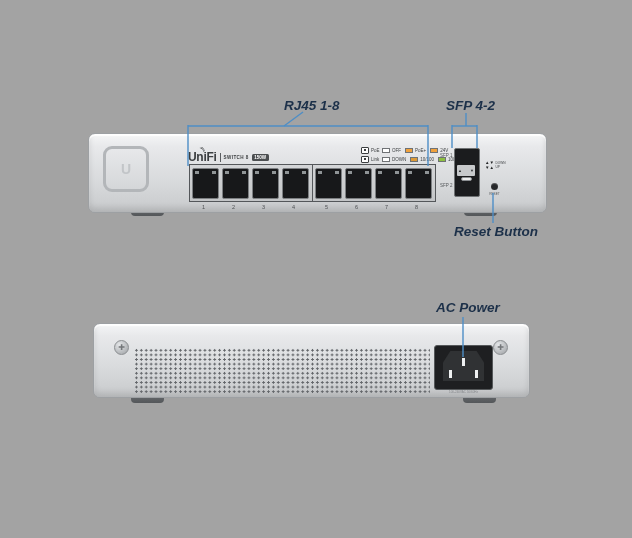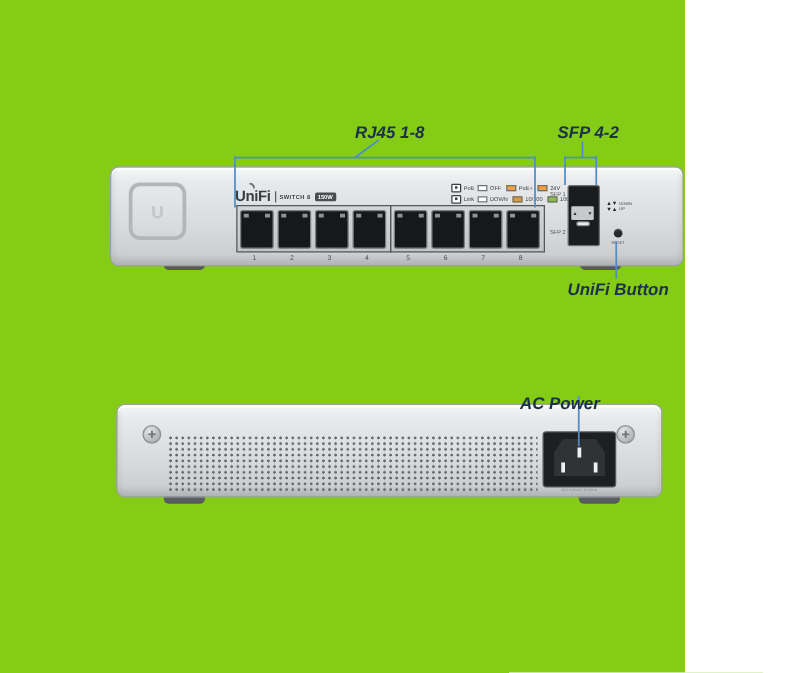--- a/index.html
+++ b/index.html
@@ -1,25 +1,25 @@
 <!DOCTYPE html>
 <html><head>
 <meta charset="utf-8">
 <style>
   html,body{margin:0;padding:0;background:#ffffff;}
-  #canvas{position:relative;width:548px;height:538px;background:#84cc16;
+  #canvas{position:relative;width:632px;height:538px;background:#a3a3a3;
           font-family:"Liberation Sans",sans-serif;overflow:hidden;}
 
   
   .callout-label{position:absolute;font-style:italic;font-weight:700;
                  font-size:13.5px;color:#1c3049;white-space:nowrap;z-index:6;}
   #lbl-rj45{left:284px;top:98px;}
   #lbl-sfp{left:446px;top:98px;}
   #lbl-reset{left:454px;top:224px;}
-  #lbl-ac{left:416px;top:300px;margin-top:15px;}
+  #lbl-ac{left:436px;top:300px;}
   svg.lines{position:absolute;left:0;top:0;z-index:5;pointer-events:none;}
 
   
   .chassis{position:absolute;z-index:1;
            background:linear-gradient(180deg,#f5f6f7 0%,#e8e9eb 16%,#d9dbdd 58%,#c8cacc 100%);
            border:1px solid #9da0a3;border-radius:7px;
            box-shadow:inset 0 2px 1px rgba(255,255,255,.9), inset 0 -4px 6px rgba(0,0,0,.12);}
   #front-chassis{left:88px;top:133px;width:457px;height:78px;}
   #back-chassis{left:93px;top:323px;width:435px;height:73px;}
   .foot{position:absolute;z-index:0;background:linear-gradient(#6f7275,#54575a);
@@ -107,21 +107,21 @@
   .rating{position:absolute;left:0;top:44px;width:57px;text-align:center;
           font-size:3px;color:#85888b;white-space:nowrap;}
 </style>
 </head>
 <body>
 
 <div id="canvas">
 
   <div class="callout-label" id="lbl-rj45">RJ45 1-8</div>
   <div class="callout-label" id="lbl-sfp">SFP 4-2</div>
-  <div class="callout-label" id="lbl-reset">UniFi Button</div>
+  <div class="callout-label" id="lbl-reset">Reset Button</div>
   <div class="callout-label" id="lbl-ac">AC Power</div>
 
   <svg class="lines" width="632" height="538">
     <g stroke="#4e8ec6" stroke-width="1.4" fill="none">
       <path d="M303,112 L284,126"></path>
       <path d="M188,126 L428,126"></path>
       <path d="M188,125 L188,166"></path>
       <path d="M428,125 L428,166"></path>
       <path d="M466,113 L466,126"></path>
       <path d="M452,126 L477,126"></path>

